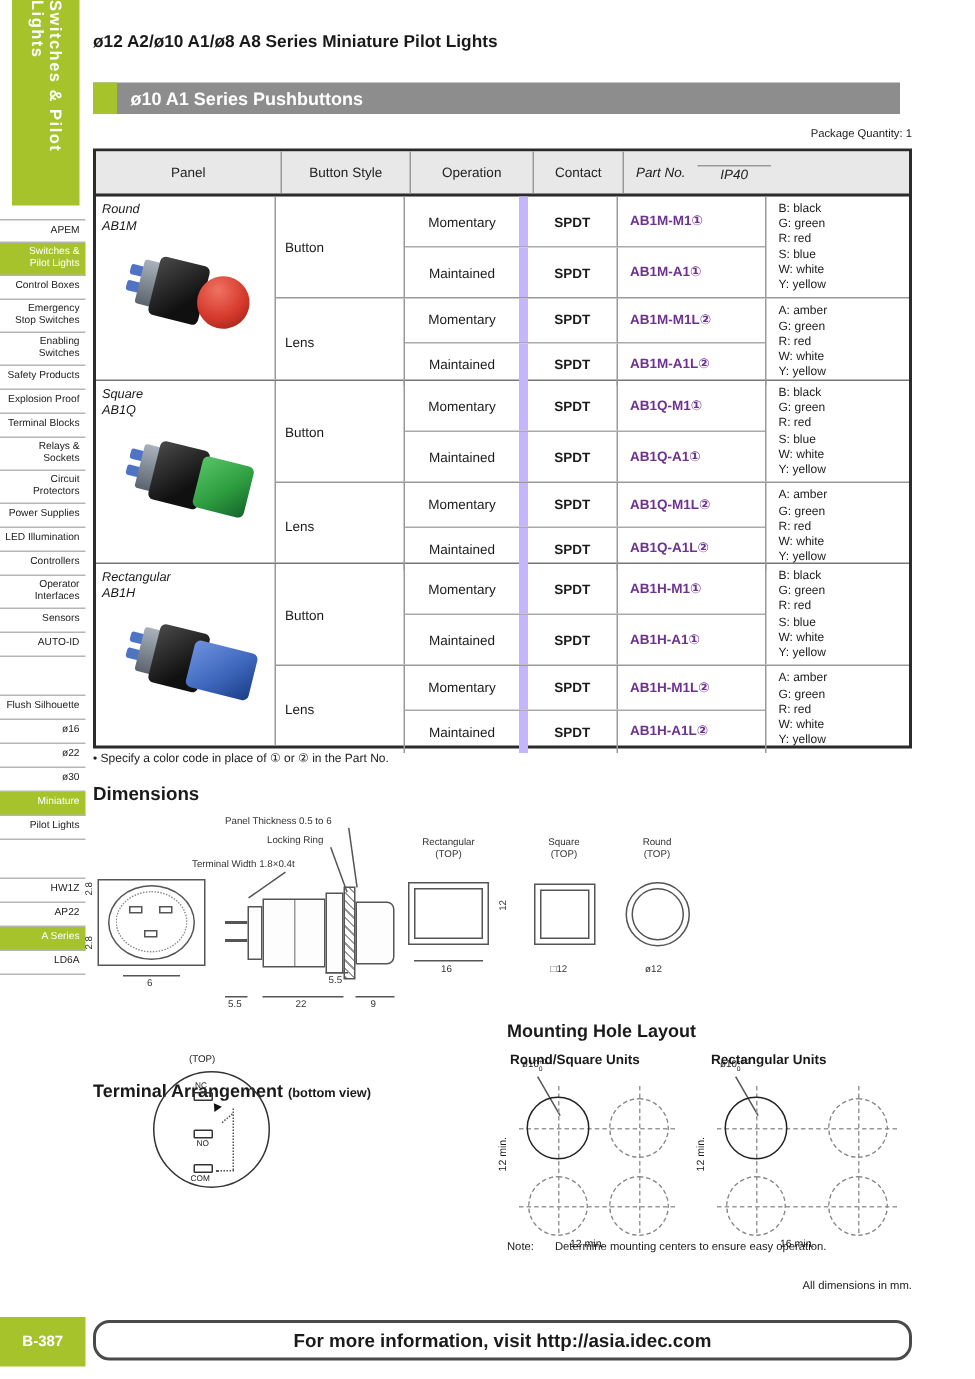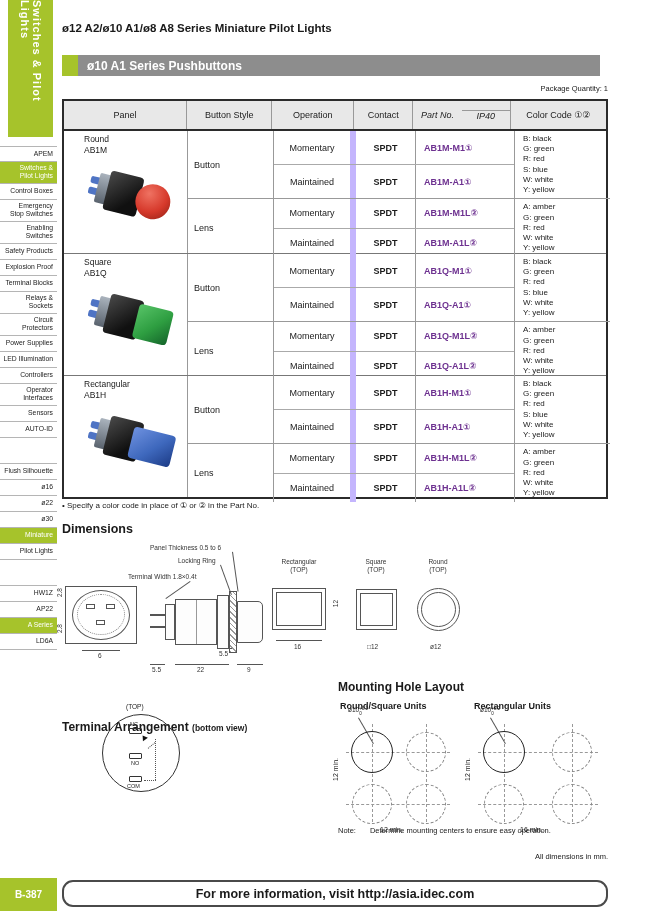--- a/index.html
+++ b/index.html
@@ -30,21 +30,21 @@
   .tbl { position:absolute; top:99px; left:0; width:546px; border:2px solid #2b2b2b; background:#fff; font-size:9px; }
   .thead { display:flex; height:30px; background:var(--header_bg); border-bottom:2px solid #2b2b2b; }
   .hc { display:flex; align-items:center; justify-content:center; border-right:1px solid #999; color:#222; }
   .hc:last-child { border-right:none; }
   .w-shape{width:124px}.w-style{width:86px}.w-op{width:82px}.w-ct{width:60px}.w-pn{width:98px}.w-cc{width:96px}
   .part-hdr { flex-direction:row; padding:0;font-style:italic; }
   .part-hdr div { width:100%; flex:1; display:flex; align-items:center; justify-content:center; }
   .part-hdr div:last-child { border-top:1px solid #999; }
   .tblock { display:flex; height:122px; }
   .tblock + .tblock { border-top:1px solid #777; }
-  .shape-cell { width:124px; border-right:1px solid #999; padding:3px 20px; }
+  .shape-cell { width:124px; border-right:1px solid #999; padding:3px 4px;font-style:italic; }
   .shape-name { font-size:8.5px; white-space:pre-line; line-height:1.25; }
   .block-right { width:422px; display:flex; flex-direction:column; }
   .tgroup { flex:1; display:flex; }
   .tgroup.g2 { border-top:1px solid #999; }
   .style-cell { width:86px; border-right:1px solid #999; display:flex; align-items:center; padding-left:6px; }
   .mid { width:240px; display:flex; flex-direction:column; }
   .trow { flex:1; display:flex; }
   .trow + .trow { border-top:1px solid #aaa; }
   .c-op { width:82px; border-right:6px solid #c4b5fd; display:flex; align-items:center; justify-content:center; }
   .c-ct { width:60px; border-right:1px solid #999; display:flex; align-items:center; justify-content:center; font-weight:bold; }
@@ -180,21 +180,20 @@
     <div class="tbl">
       <div class="thead">
         <div class="hc w-shape">Panel</div>
         <div class="hc w-style">Button Style</div>
         <div class="hc w-op">Operation</div>
         <div class="hc w-ct">Contact</div>
         <div class="hc w-pn part-hdr">
           <div>Part No.</div>
           <div>IP40</div>
         </div>
-        <div class="hc w-cc">Color Code ①②</div>
       </div>
 
       <div class="tblock">
         <div class="shape-cell">
           <div class="shape-name">Round
 AB1M</div>
           <div class="pb">
             <div class="pb-term pb-t1"></div>
             <div class="pb-term pb-t2"></div>
             <div class="pb-collar"></div>

